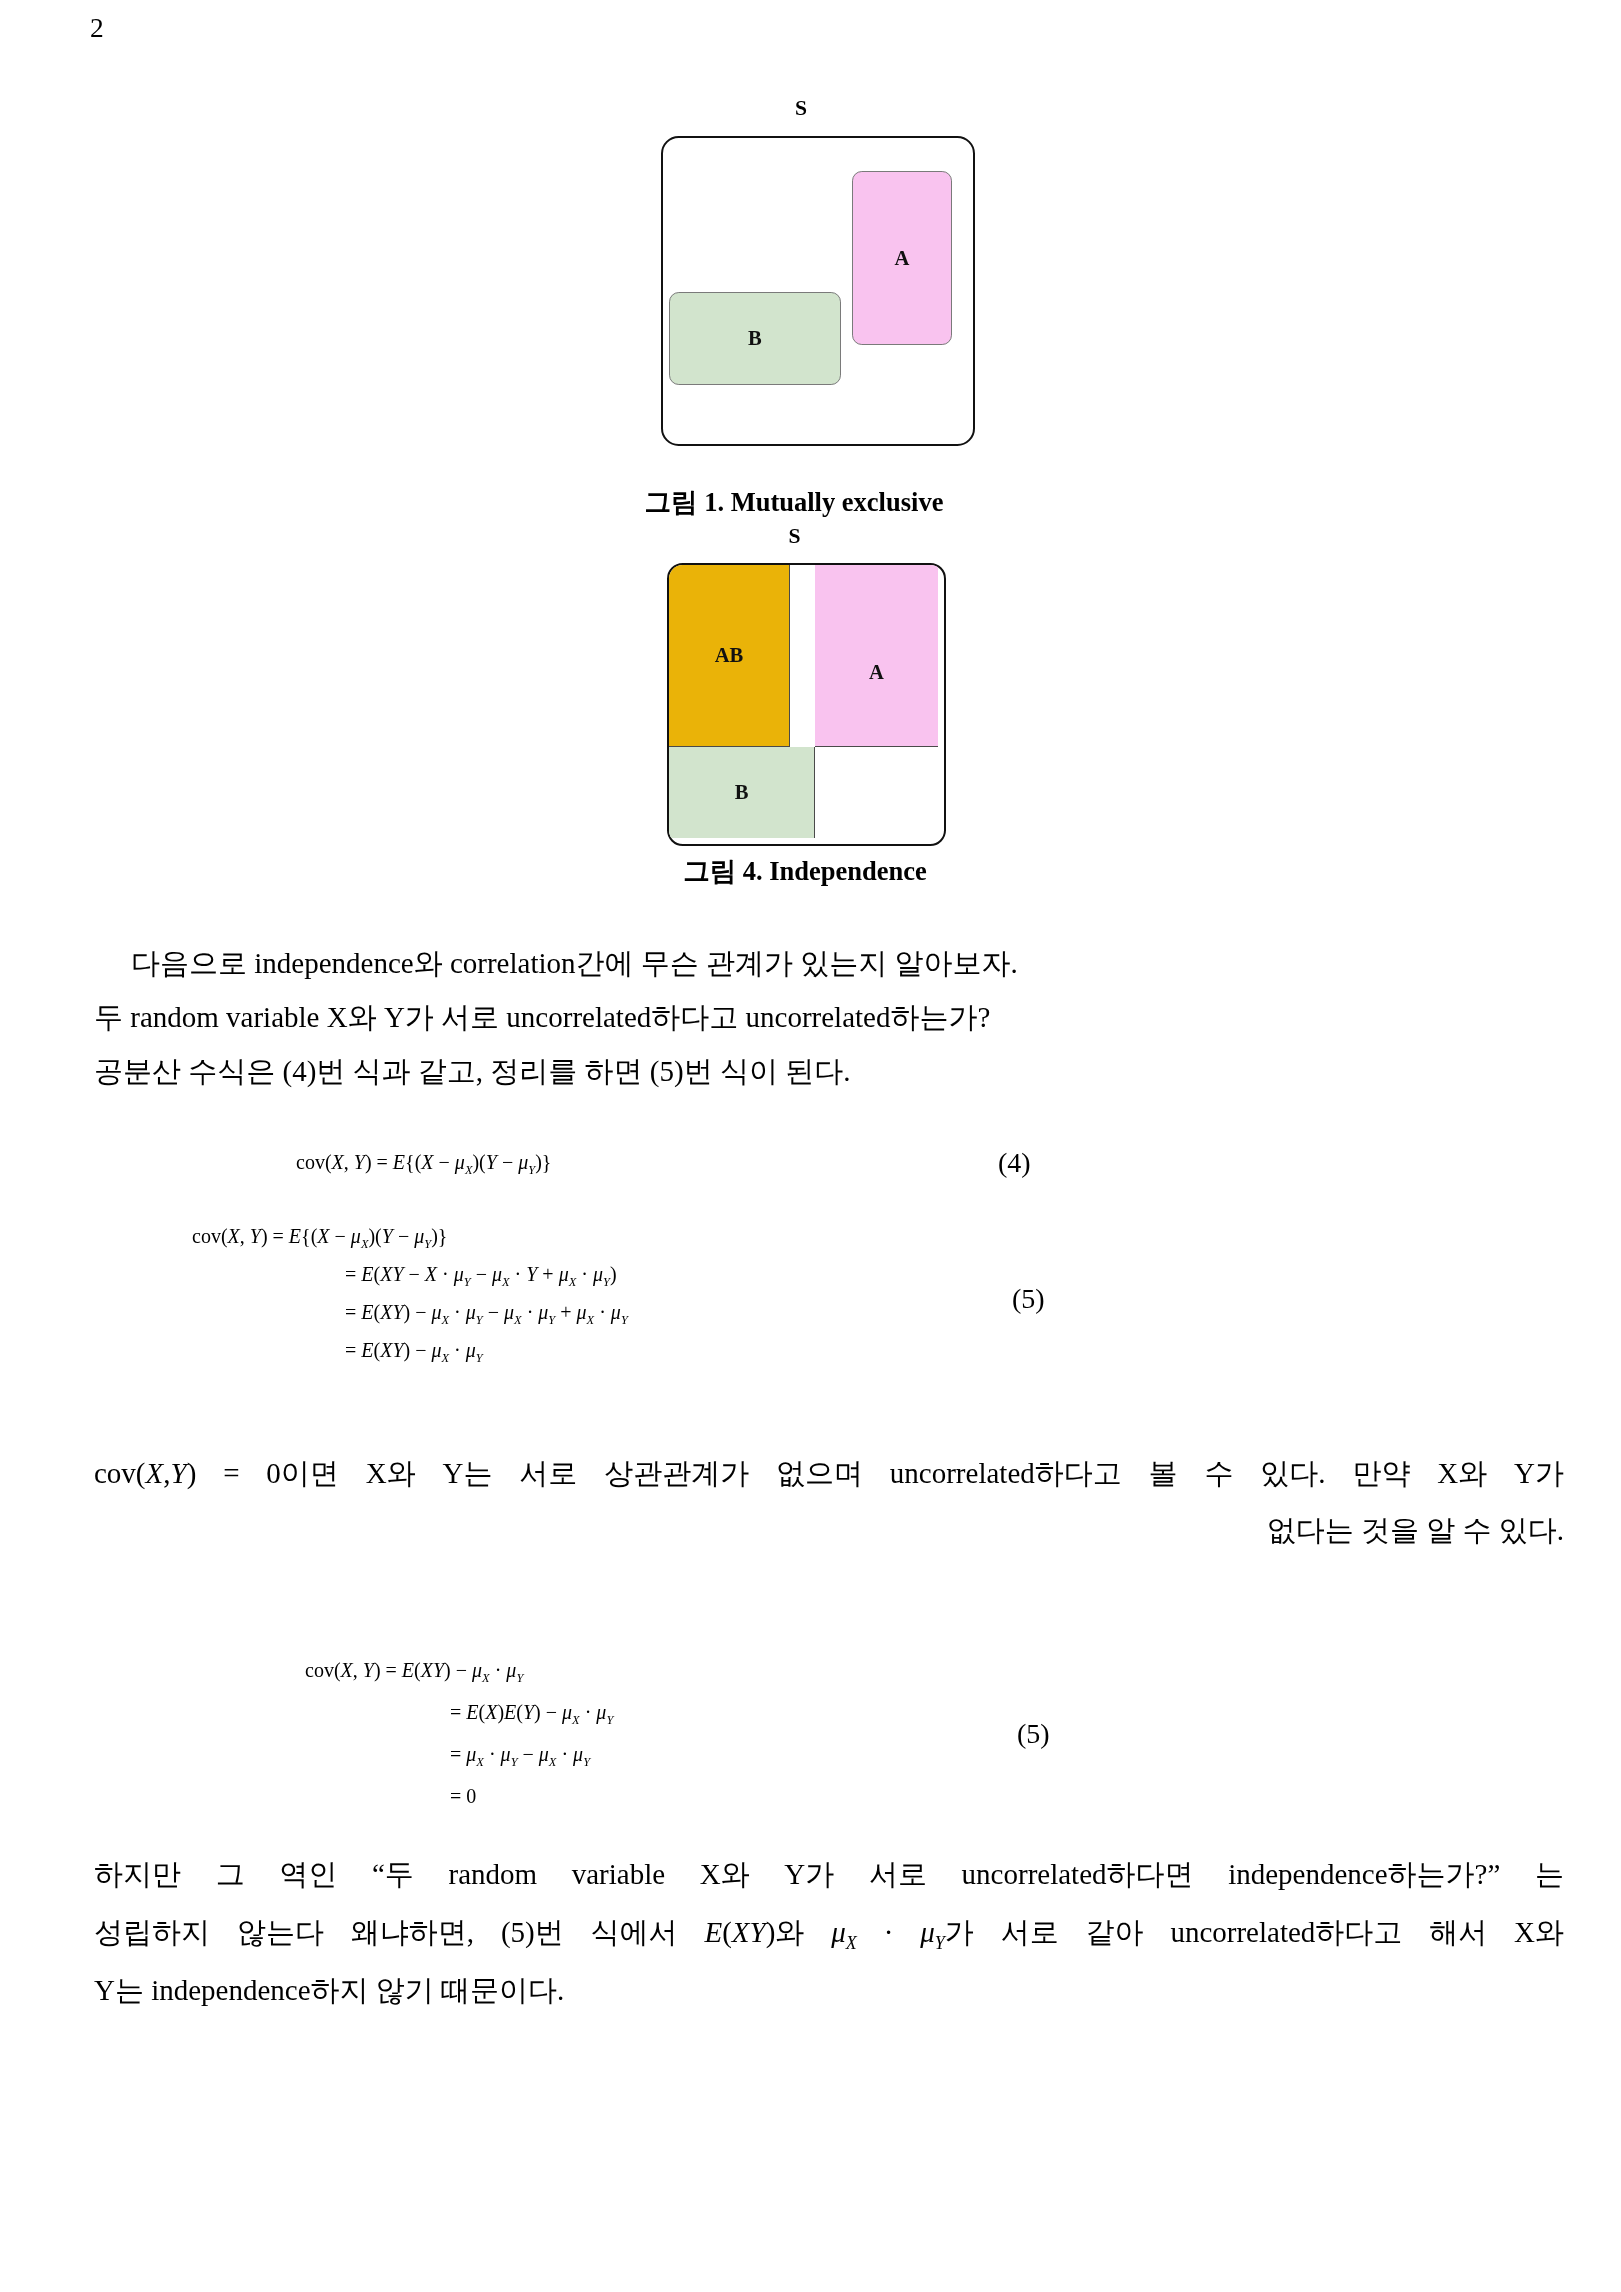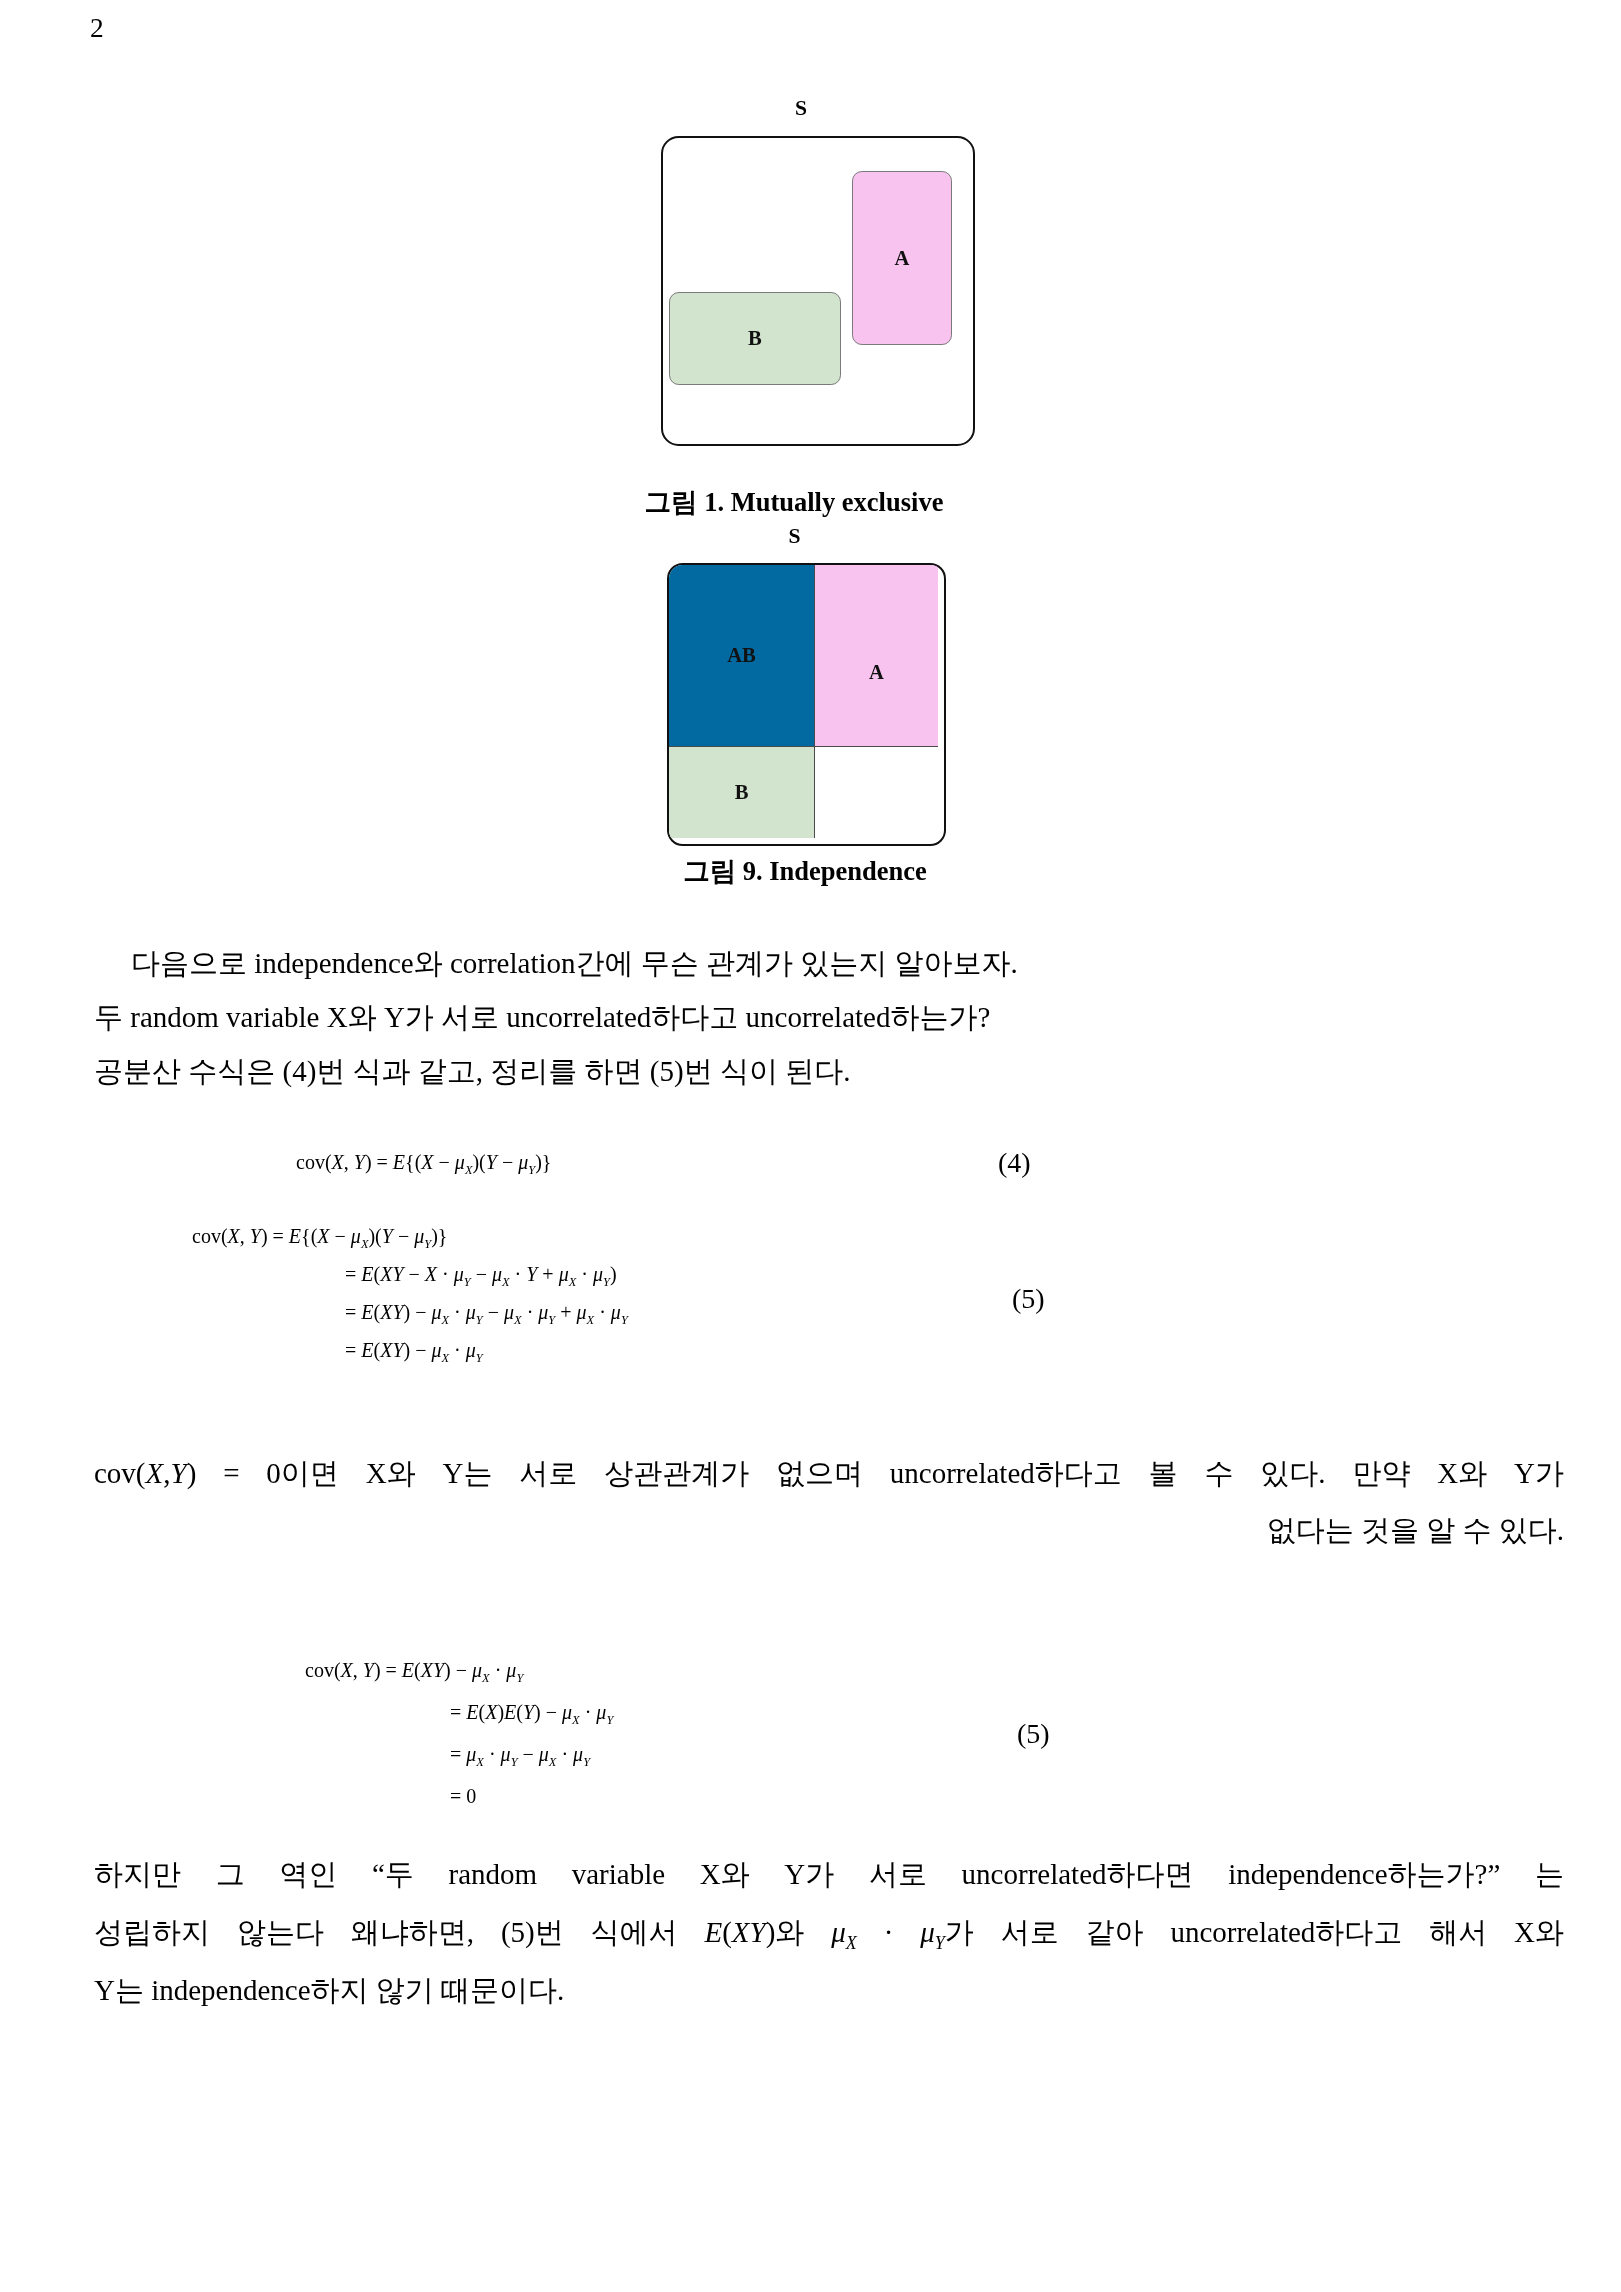--- a/index.html
+++ b/index.html
@@ -27,21 +27,21 @@
   #fig2-box{left:667px;top:563px;width:275px;height:279px;border-radius:15.7px;overflow:hidden;}
 
   
   .inner-rect{position:absolute;display:flex;align-items:center;justify-content:center;
               border:1px solid #7a7a7a;border-radius:9.8px;box-sizing:border-box;}
   #f1a{left:189px;top:33px;width:100px;height:174px;background:#f9c3ef;}
   #f1b{left:5.9px;top:154px;width:172px;height:93px;background:#d2e4cd;}
 
   
   .f2-region{position:absolute;display:flex;align-items:center;justify-content:center;box-sizing:border-box;}
-  #f2ab{left:0;top:0;width:146px;height:182px;background:#0369a1;border-right:1px solid #4a4a4a;border-bottom:1px solid #4a4a4a;}
+  #f2ab{left:0;top:0;width:121px;height:182px;background:#eab308;border-right:1px solid #4a4a4a;border-bottom:1px solid #4a4a4a;}
   #f2a{left:146px;top:0;width:123px;height:182px;background:#f9c3ef;border-bottom:1px solid #4a4a4a;padding-top:33px;}
   #f2b{left:0;top:182px;width:146px;height:91px;background:#d2e4cd;border-right:1px solid #4a4a4a;}
 
   .region-label{font-size:20.6px;font-weight:700;color:#111;}
 
   
   .caption{font-size:26.5px;font-weight:700;text-align:center;line-height:33px;}
   #fig1-caption{left:549px;top:454px;width:490px;margin-top:32px;}
   #fig2-caption{left:560px;top:855px;width:490px;}
 
@@ -93,21 +93,21 @@
     <div class="f2-region" id="f2ab">
       <span class="region-label">AB</span>
     </div>
     <div class="f2-region" id="f2a">
       <span class="region-label">A</span>
     </div>
     <div class="f2-region" id="f2b">
       <span class="region-label">B</span>
     </div>
   </div>
-  <div class="abs caption" id="fig2-caption">그림 9. Independence</div>
+  <div class="abs caption" id="fig2-caption">그림 4. Independence</div>
 
   <div class="abs para" id="para1">
     <div class="bodyline indent">다음으로 independence와 correlation간에 무슨 관계가 있는지 알아보자.</div>
     <div class="bodyline">두 random variable X와 Y가 서로 uncorrelated하다고 uncorrelated하는가?</div>
     <div class="bodyline">공분산 수식은 (4)번 식과 같고, 정리를 하면 (5)번 식이 된다.</div>
   </div>
 
   <div class="abs eqtext" id="eq4-line">cov(<i>X</i>, <i>Y</i>) = <i>E</i>{(<i>X</i> − <i>μ<sub>X</sub></i>)(<i>Y</i> − <i>μ<sub>Y</sub></i>)}</div>
   <div class="abs eqnum" id="eq4-label">(4)</div>
 

